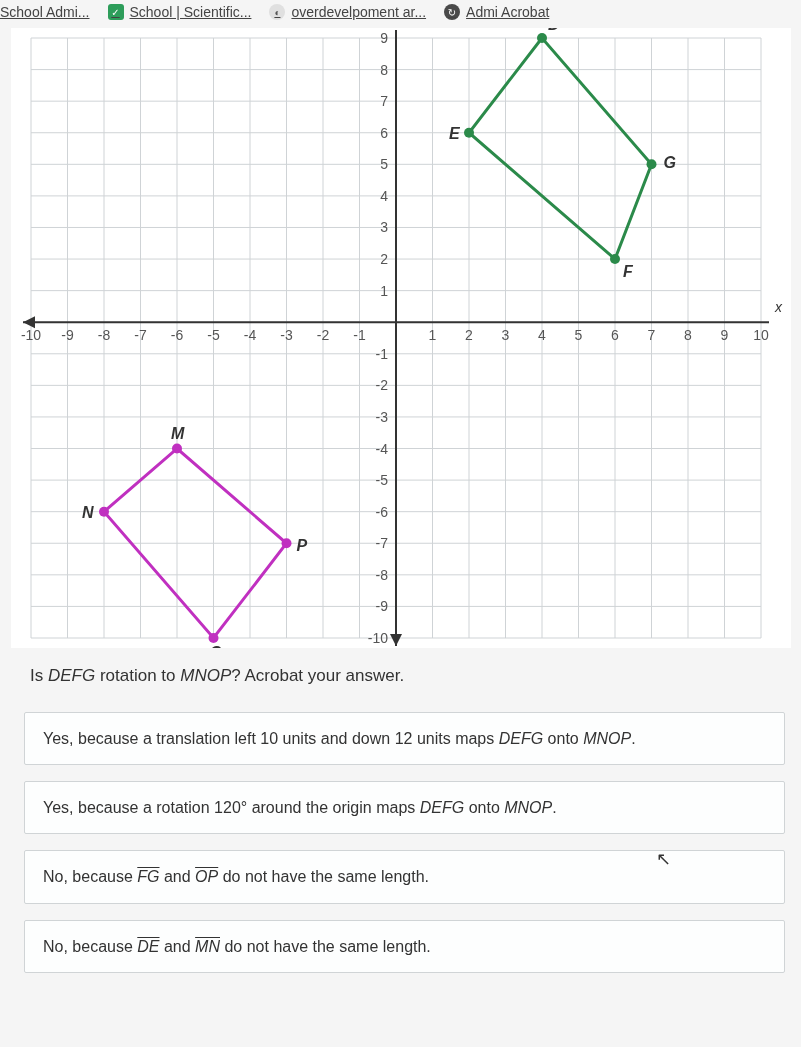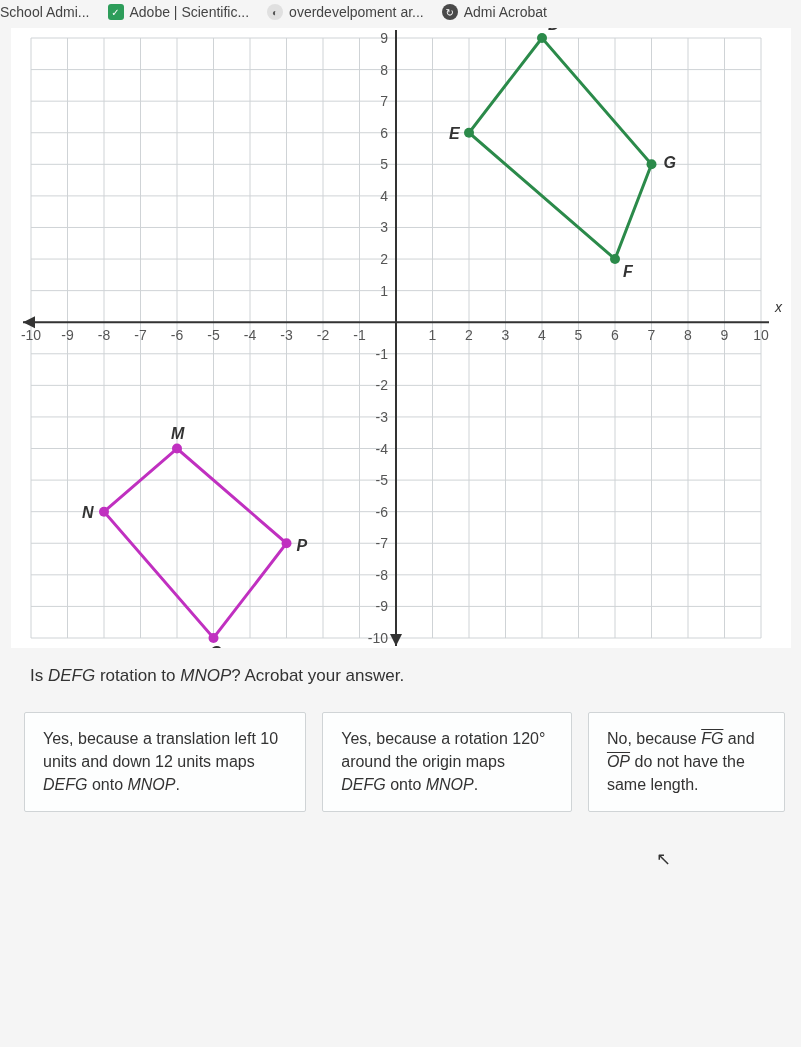--- a/index.html
+++ b/index.html
@@ -12,40 +12,41 @@
     color: #333;
   }
   .tabs {
     display: flex;
     align-items: center;
     gap: 18px;
     padding: 4px 0 8px 0;
     font-size: 14px;
     color: #444;
   }
-  .tab { display: flex; align-items: center; gap: 6px; white-space: nowrap; cursor: pointer; }
+  .tab { display: flex; align-items: center; gap: 6px; white-space: nowrap; cursor: pointer; text-decoration: underline; }
   .tab .ticon { width: 16px; height: 16px; display: inline-flex; align-items:center; justify-content:center; border-radius:3px; font-size:10px;}
   .ticon.green { background:#2d9d5a; color:#fff; }
   .ticon.gray { background:#e0e0e0; color:#555; border-radius:50%; }
   .ticon.dark { background:#4a4a4a; color:#fff; border-radius:50%; }
   .chart-wrap {
     background:#fff;
     width: 780px;
     height: 620px;
     margin: 0 auto;
     position: relative;
   }
   .question {
     padding: 18px 20px 14px 30px;
     font-size: 17px;
     color:#333;
   }
   .options {
     padding: 12px 16px 0 24px;
     display:flex;
+    flex-direction:column;
     gap:16px;
     border-radius:22px;
   }
   .option {
     border:1px solid #d0d4d6;
     background:#fdfefe;
     padding:14px 18px;
     font-size:16px;
     color:#333;
     line-height:1.45;
@@ -64,21 +65,21 @@
 </style>
 </head>
 <body>
 
 <div class="tabs">
   <div class="tab">
     <span>School Admi...</span>
   </div>
   <div class="tab">
     <span class="ticon green">✓</span>
-    <span>Adobe | Scientific...</span>
+    <span>School | Scientific...</span>
   </div>
   <div class="tab">
     <span class="ticon gray">◐</span>
     <span>overdevelpoment ar...</span>
   </div>
   <div class="tab">
     <span class="ticon dark">↻</span>
     <span>Admi Acrobat</span>
   </div>
 </div>
@@ -192,14 +193,15 @@
 </div>
 
 <div class="question">
   <span>Is </span><span class="ital">DEFG</span><span> rotation to </span><span class="ital">MNOP</span><span>? Acrobat your answer.</span>
 </div>
 
 <div class="options" style="position:relative;">
   <div class="option" id="opt0"><span>Yes, because a translation left 10 units and down 12 units maps </span><span class="ital">DEFG</span><span> onto </span><span class="ital">MNOP</span><span>.</span></div>
   <div class="option" id="opt1"><span>Yes, because a rotation 120° around the origin maps </span><span class="ital">DEFG</span><span> onto </span><span class="ital">MNOP</span><span>.</span></div>
   <div class="option" id="opt2"><span>No, because </span><span class="overline">FG</span><span> and </span><span class="overline">OP</span><span> do not have the same length.</span></div>
+  <div class="option" id="opt3"><span>No, because </span><span class="overline">DE</span><span> and </span><span class="overline">MN</span><span> do not have the same length.</span></div>
   <span class="cursor" style="top:148px; right:130px;">↖</span>
 </div>
 
 </body></html>

